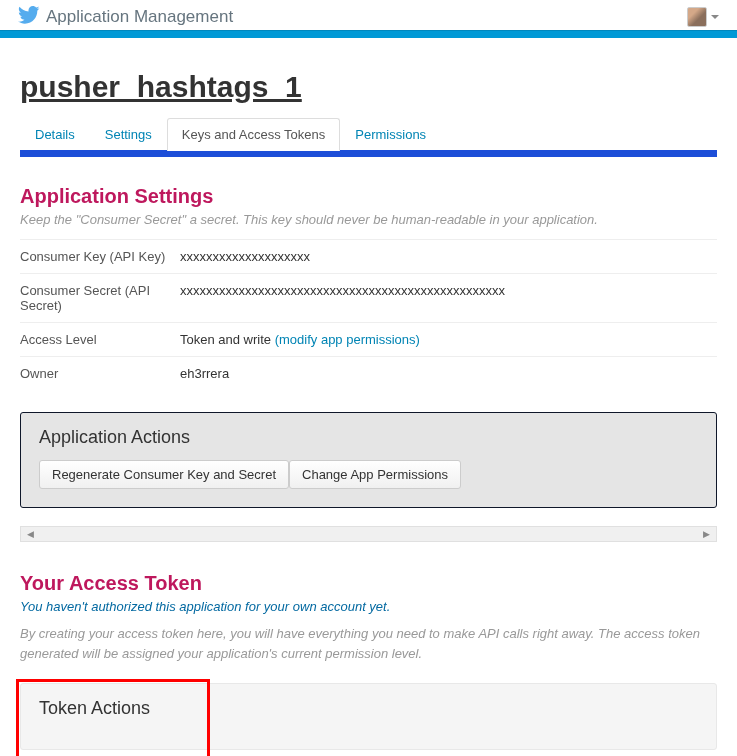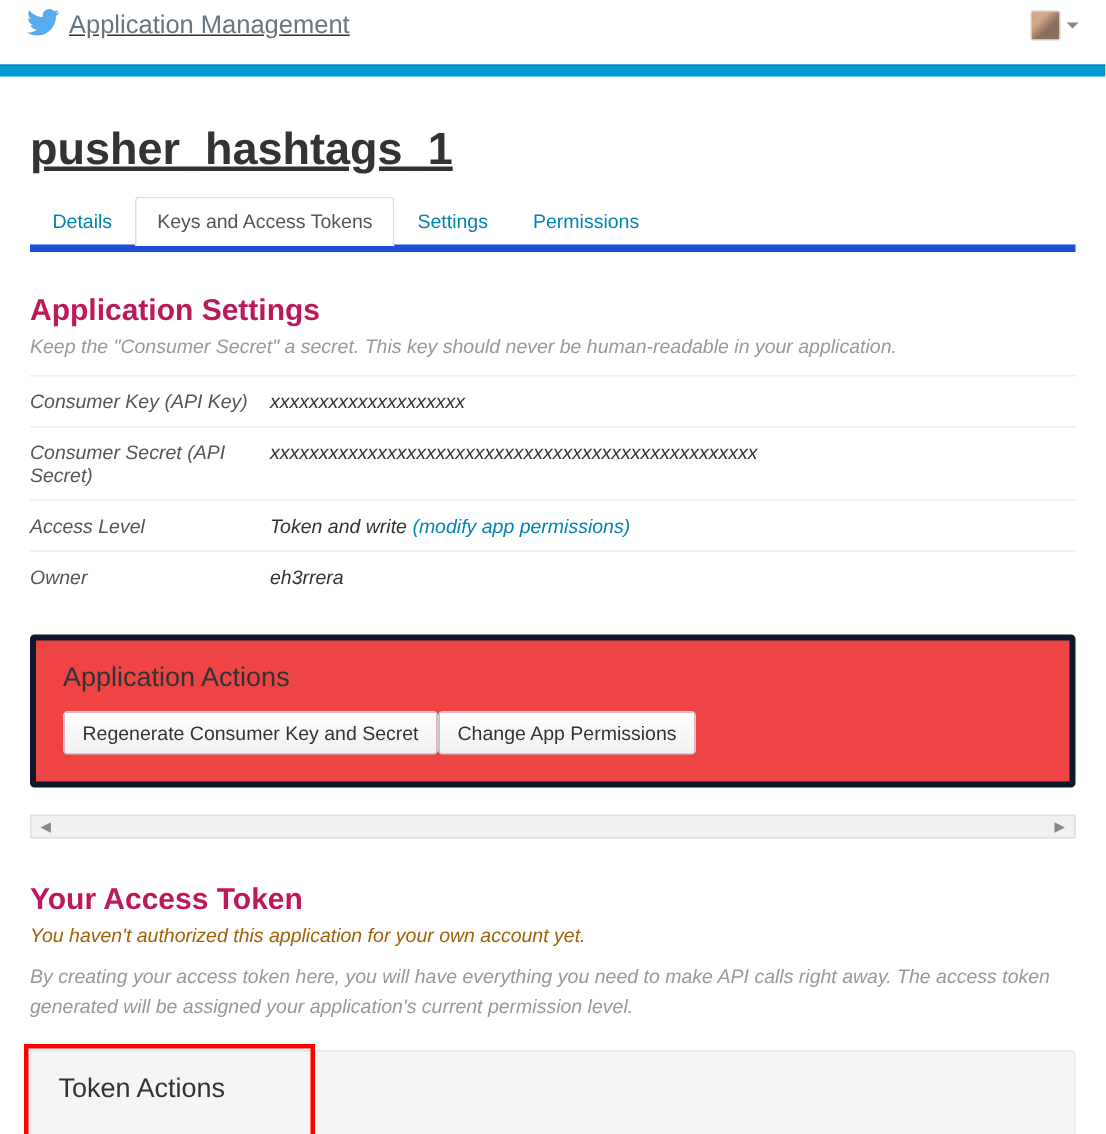--- a/index.html
+++ b/index.html
@@ -7,23 +7,22 @@
       font-family: "Helvetica Neue", Helvetica, Arial, sans-serif;
       font-size: 13px;
       color: #333;
       background: #fff;
       width: 737px;
     }
     .header {
       display: flex;
       align-items: center;
       justify-content: space-between;
-      padding: 6px 18px 16px;
+      padding: 6px 18px 3px;
       background: #fff;
-      text-decoration: underline;
     }
     .header-left { display: flex; align-items: center; gap: 6px; }
     .header-title { font-size: 17px; color: #66757f; font-weight: 400; }
     .header-right { display: flex; align-items: center; gap: 4px; }
     .avatar {
       width: 20px; height: 20px;
       background: linear-gradient(135deg, #d4a888 30%, #8b6f5c 60%);
       border: 1px solid #ccc;
       border-radius: 2px;
     }
@@ -50,21 +49,21 @@
       border: 1px solid #ccc;
       border-radius: 3px;
       background: linear-gradient(#fff, #f0f0f0);
       color: #333;
       font-size: 13px;
       cursor: pointer;
       font-family: inherit;
     }
     .tabs {
       display: flex;
-      border-bottom: 5px solid #1d4ed8;
+      border-bottom: 7px solid #1d4ed8;
       margin-bottom: 28px;
     }
     .tab {
       padding: 8px 14px;
       color: #0084b4;
       cursor: pointer;
       font-size: 13px;
       border: 1px solid transparent;
       border-bottom: none;
       margin-bottom: -1px;
@@ -82,48 +81,48 @@
       color: #be185d;
       margin-bottom: 4px;
     }
     .section-subtext {
       font-style: italic;
       color: #999;
       font-size: 13px;
       margin-bottom: 12px;
     }
     .settings-table { width: 100%; border-collapse: collapse; }
-    .settings-table tr { border-top: 1px solid #eee; font-style: italic; }
+    .settings-table tr { border-top: 1px solid #eee; }
     .settings-table td { padding: 9px 6px 9px 0; vertical-align: top; font-size: 13px; }
     .settings-table td.label { color: #555; width: 160px; }
     .settings-table td.value { color: #333; }
     .link { color: #0084b4; cursor: pointer; }
     .panel {
-      background: #ef4444;
-      border: 4px solid #0f172a;
+      background: #e5e5e5;
+      border: 1px solid #0f172a;
       border-radius: 3px;
       padding: 14px 18px 18px;
       margin-top: 22px;
     }
     .panel-heading { font-size: 18px; color: #333; margin-bottom: 12px; font-weight: 400; }
     .btn-row { display: flex; }
     .hscroll {
       margin-top: 18px;
       height: 16px;
       background: #f0f0f0;
       border: 1px solid #e0e0e0;
       position: relative;
       display: flex;
       justify-content: space-between;
       align-items: center;
       padding: 0 6px;
     }
     .scroll-arrow { font-size: 9px; color: #888; }
     .yat-section { margin-top: 30px; }
-    .yat-sub1 { font-style: italic; color: #a16207; font-size: 13px; margin-bottom: 10px; }
+    .yat-sub1 { font-style: italic; color: #0369a1; font-size: 13px; margin-bottom: 10px; }
     .yat-sub2 { font-style: italic; color: #999; font-size: 13px; line-height: 1.5; margin-bottom: 20px; }
     .token-panel-wrap { position: relative; }
     .token-panel {
       background: #f5f5f5;
       border: 1px solid #e8e8e8;
       border-radius: 3px;
       padding: 14px 18px 18px;
       margin-top: 18px;
     }
     .highlight-box {
@@ -155,22 +154,22 @@
 <div class="blue-bar"></div>
 
 <div class="content">
 
   <div class="title-row">
     <h1 class="app-title">pusher_hashtags_1</h1>
   </div>
 
   <div class="tabs">
     <div class="tab">Details</div>
+    <div class="tab">Settings</div>
     <div class="tab active">Keys and Access Tokens</div>
-    <div class="tab">Settings</div>
     <div class="tab">Permissions</div>
   </div>
 
   <h2 class="section-heading">Application Settings</h2>
   <p class="section-subtext">Keep the "Consumer Secret" a secret. This key should never be human-readable in your application.</p>
 
   <table class="settings-table">
     <tbody>
         <tr>
       <td class="label">Consumer Key (API Key)</td>

